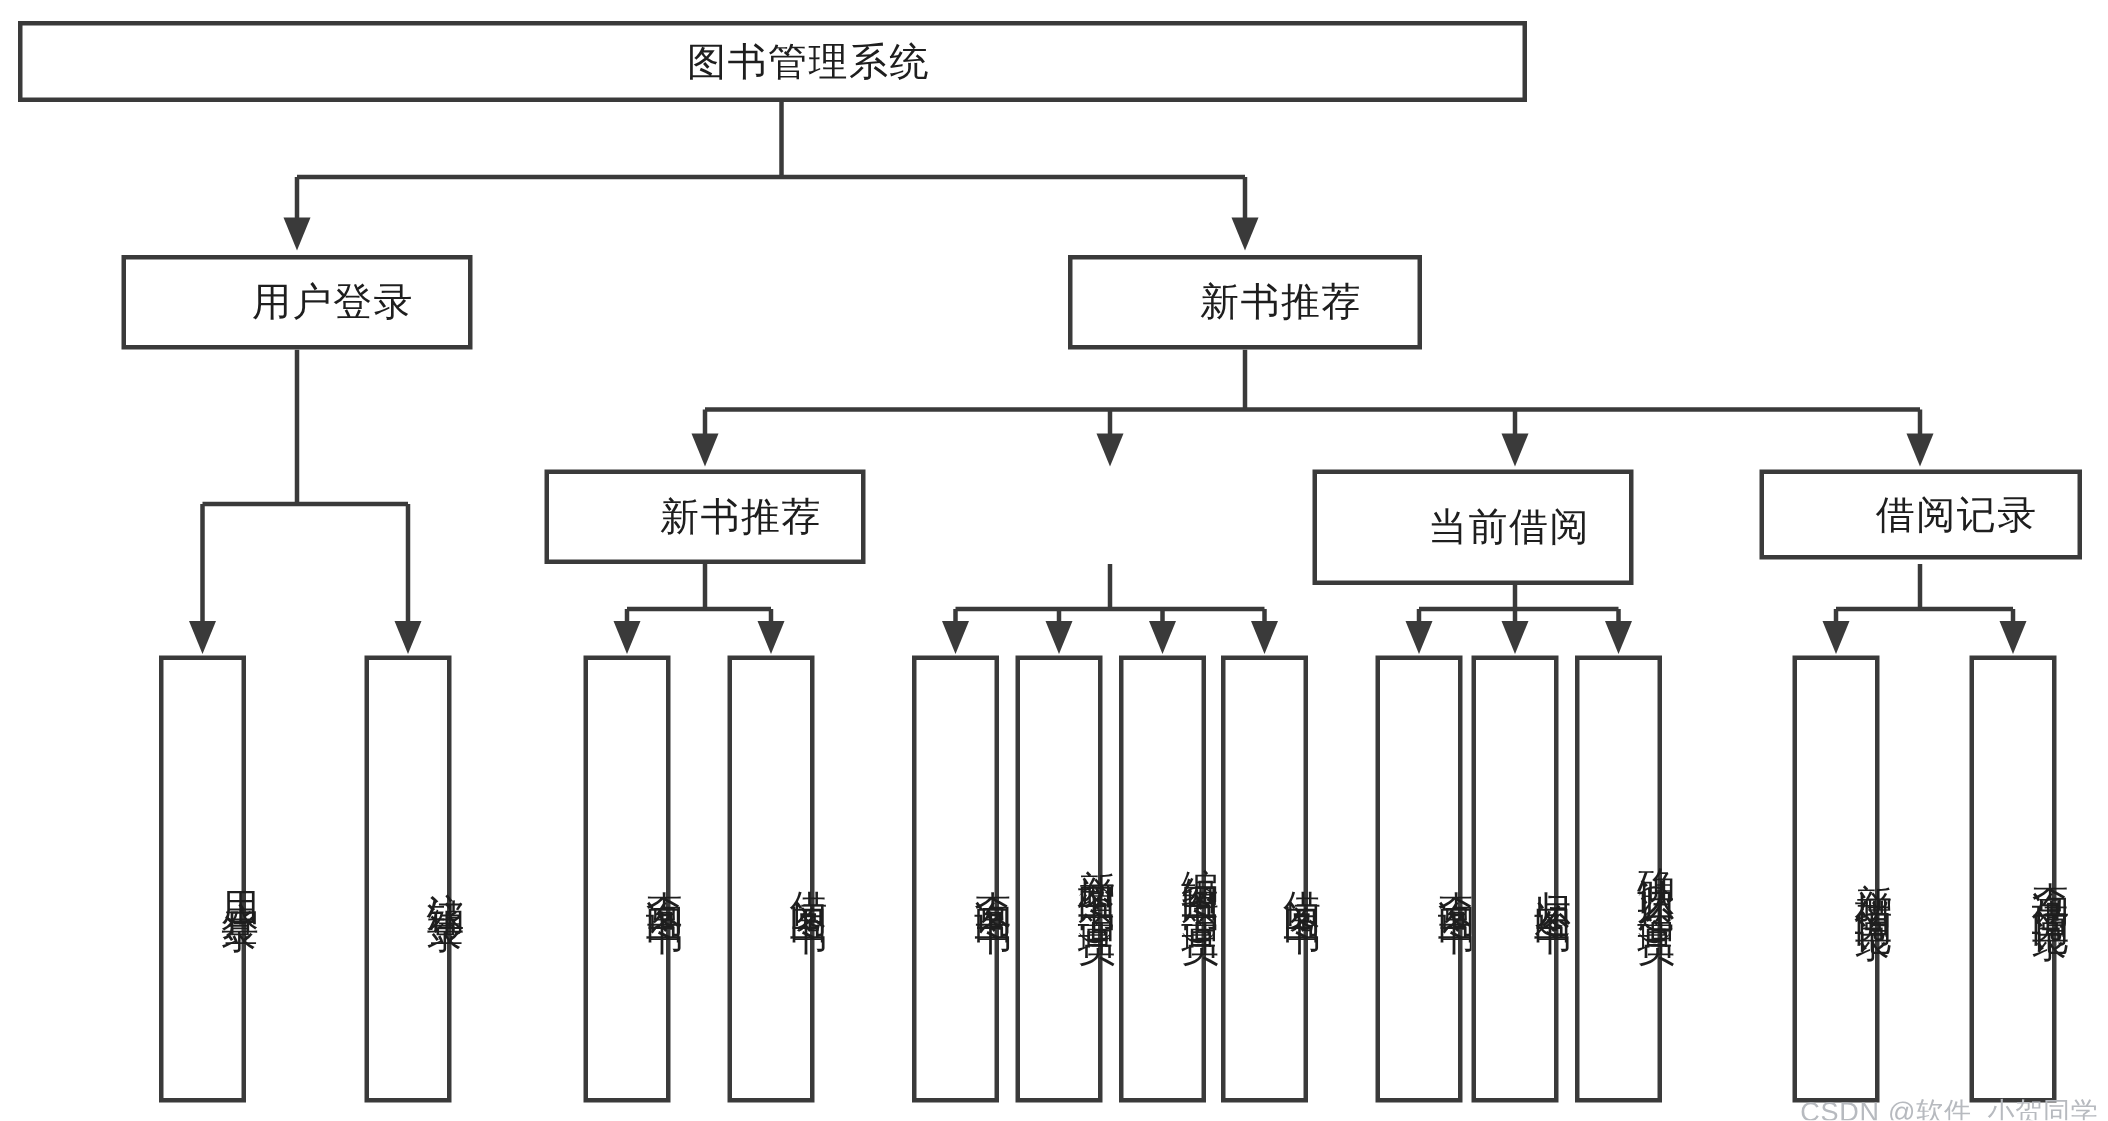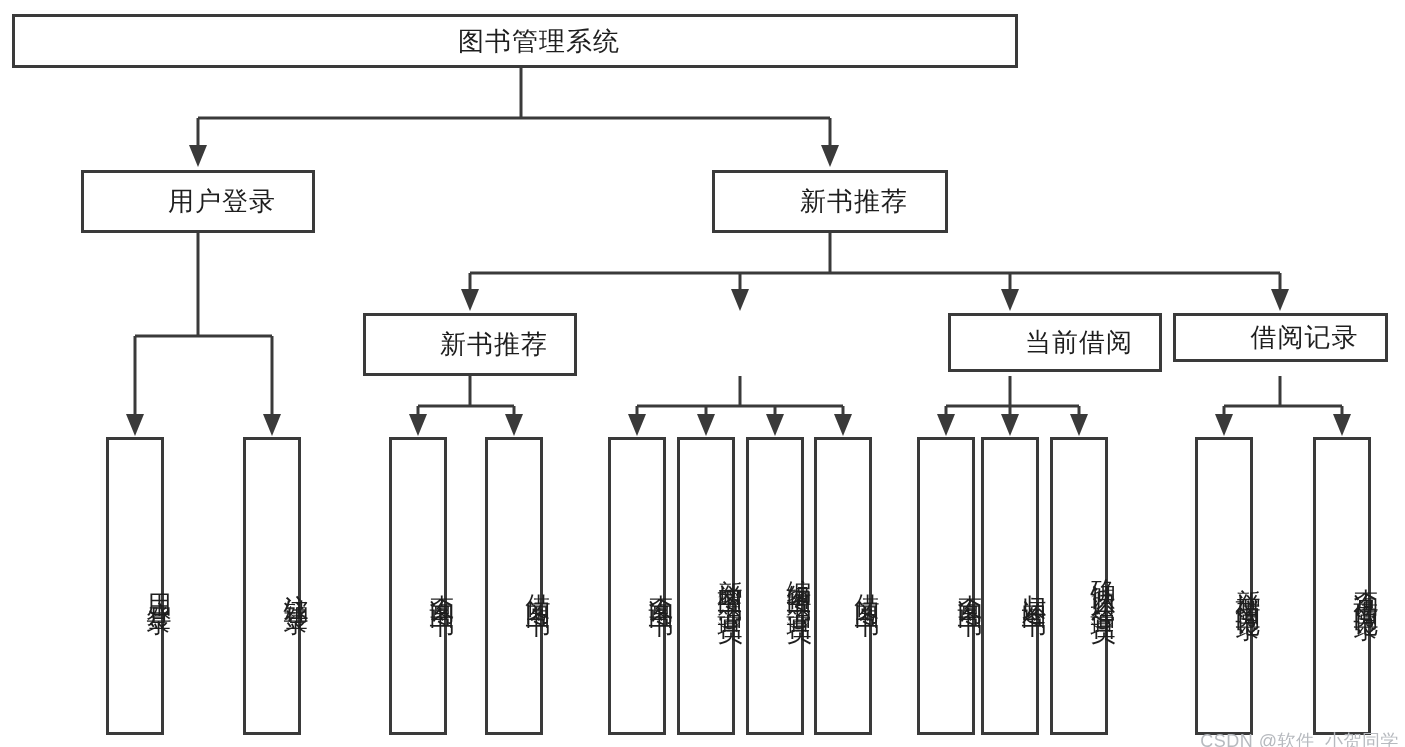--- a/index.html
+++ b/index.html
@@ -112,24 +112,24 @@
   <div class="node h" style="left:81px;top:170px;width:234px;height:63px">
     <span class="label">用户登录</span>
   </div>
   <div class="node h" style="left:712px;top:170px;width:236px;height:63px">
     <span class="label">新书推荐</span>
   </div>
 
   <div class="node h" style="left:363px;top:313px;width:214px;height:63px">
     <span class="label">新书推荐</span>
   </div>
-  <div class="node h" style="left:948px;top:313px;width:214px;height:59px">
+  <div class="node h" style="left:875px;top:313px;width:214px;height:77px">
     <span class="label">当前借阅</span>
   </div>
-  <div class="node h" style="left:1173px;top:313px;width:215px;height:49px">
+  <div class="node h" style="left:1173px;top:313px;width:215px;height:60px">
     <span class="label">借阅记录</span>
   </div>
 
   <div class="node v" style="left:106px;top:437px;width:58px;height:298px">
     <span class="label">用户登录</span>
   </div>
   <div class="node v" style="left:243px;top:437px;width:58px;height:298px">
     <span class="label">注销登录</span>
   </div>
 

